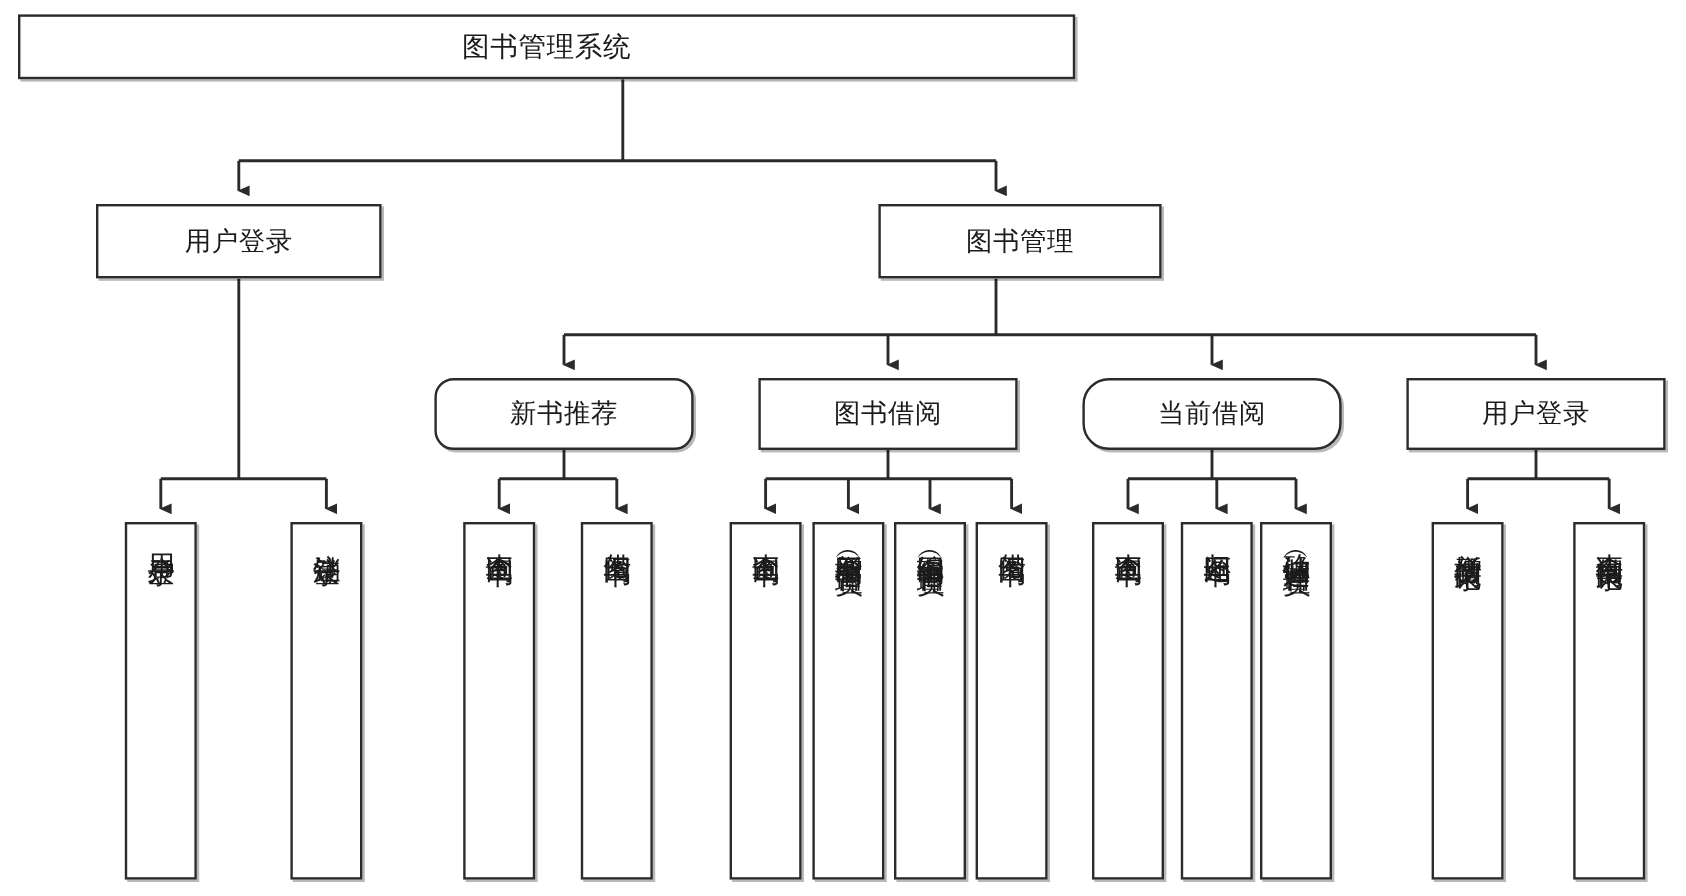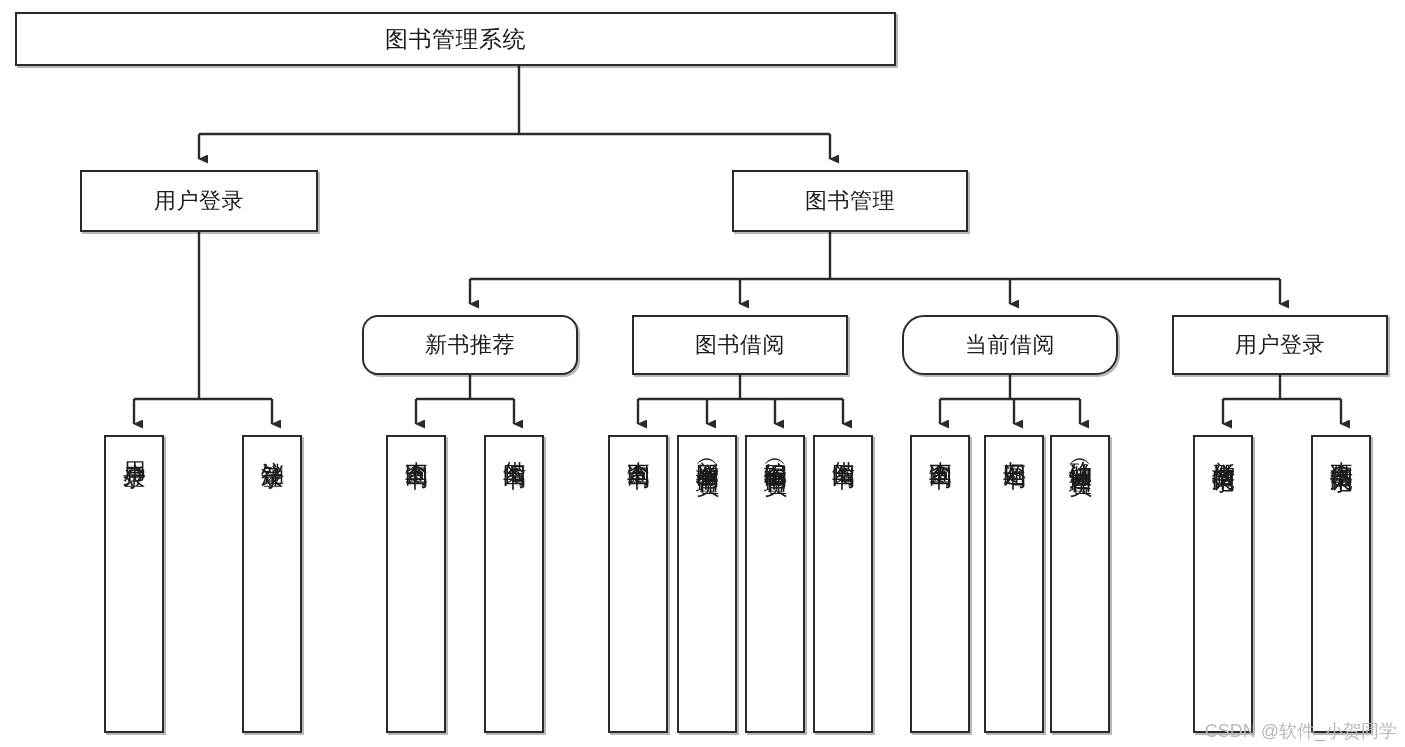--- a/index.html
+++ b/index.html
@@ -174,14 +174,13 @@
         <span class="label">确认归还（管理员）</span>
       </div>
       <div class="node vert" style="left: 1193px; top: 435px; width: 60px; height: 298px;">
         <span class="label">新增借阅记录</span>
       </div>
       <div class="node vert" style="left: 1311px; top: 435px; width: 60px; height: 298px;">
         <span class="label">查询借阅记录</span>
       </div>
     </div>
 
-  <div class="watermark">CSDN @软件_小贺同学</div>
 </div>
 
 </body></html>

